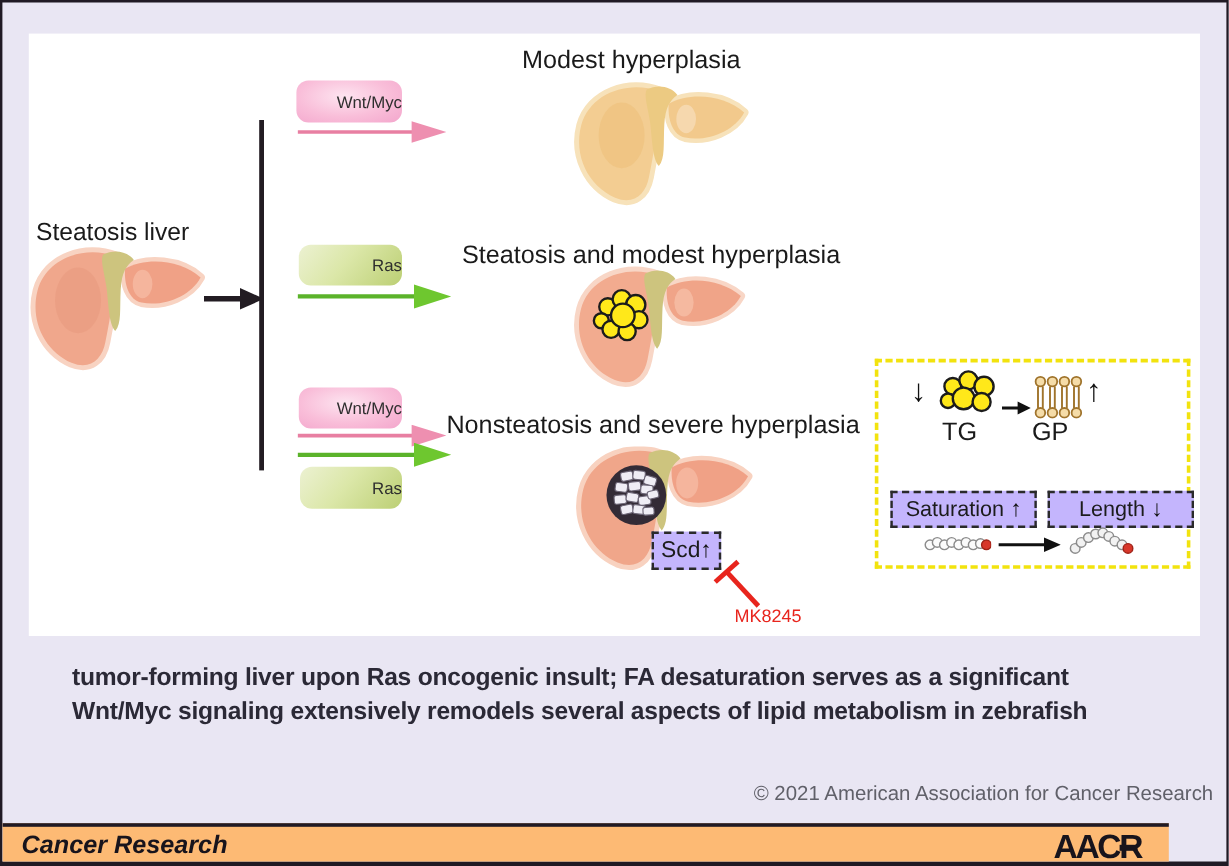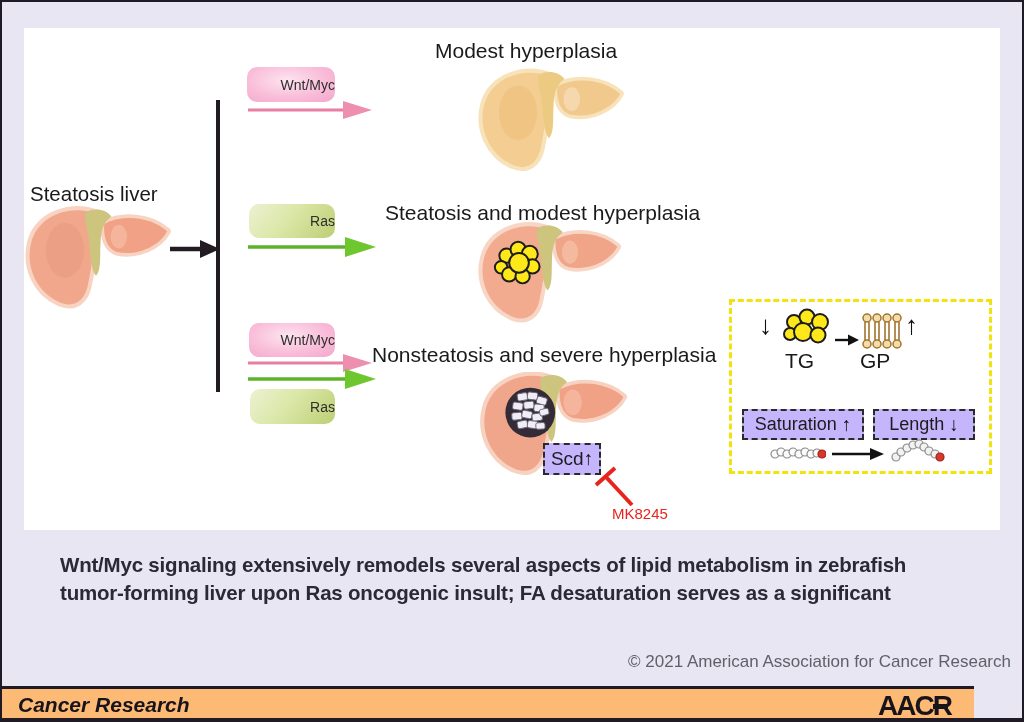--- a/index.html
+++ b/index.html
@@ -214,21 +214,21 @@
     </g>
   </svg>
   <span class="abs arrow-glyph" style="left:903px; top:308px; font-size:26px;">↑</span>
 
   <div class="abs inset-label center" style="left:783px; top:347px; width:44px;">TG</div>
   <div class="abs inset-label center" style="left:858px; top:347px; width:44px;">GP</div>
 
   <div class="abs dashbox mini-label" style="left:740px; top:407px; width:122px; height:31px;">
     <span>Saturation</span>&nbsp;<span class="arrow-glyph" style="font-size:19px;">↑</span>
   </div>
-  <div class="abs dashbox mini-label" style="left:871px; top:407px; width:102px; height:31px;">
+  <div class="abs dashbox mini-label" style="left:871px; top:407px; width:122px; height:31px;">
     <span>Length</span>&nbsp;<span class="arrow-glyph" style="font-size:19px;">↓</span>
   </div>
 
   <svg class="abs" style="left:768px; top:443px;" width="56" height="18" viewBox="0 0 56 18">
     <g fill="#fbfbfb" stroke="#8c8c8c" stroke-width="1.2">
       <circle cx="5" cy="9" r="4"></circle>
         <circle cx="11" cy="7" r="4"></circle>
         <circle cx="17" cy="9" r="4"></circle>
       <circle cx="23" cy="7" r="4"></circle>
         <circle cx="29" cy="9" r="4"></circle>
@@ -250,22 +250,22 @@
       <circle cx="23" cy="7" r="4"></circle>
         <circle cx="29" cy="6" r="4"></circle>
         <circle cx="34" cy="9" r="4"></circle>
       <circle cx="39" cy="13" r="4"></circle>
         <circle cx="45" cy="16" r="4"></circle>
     </g>
     <circle cx="50" cy="19" r="4" fill="#d8372b" stroke="#a02318" stroke-width="1.2"></circle>
   </svg>
 
   <div class="abs" style="left:58px; top:549px;">
+    <div class="caption-line">tumor-forming liver upon Ras oncogenic insult; FA desaturation serves as a significant</div>
     <div class="caption-line">Wnt/Myc signaling extensively remodels several aspects of lipid metabolism in zebrafish</div>
-    <div class="caption-line">tumor-forming liver upon Ras oncogenic insult; FA desaturation serves as a significant</div>
   </div>
 
   <div class="abs copyright" style="right:11px; top:650px;">© 2021 American Association for Cancer Research</div>
 
   <div class="abs footer">
     <div class="journal">Cancer Research</div>
     <div class="aacr">
       <span class="aacr-text">AACR</span>
       <i class="aacr-bar"></i>
     </div>

